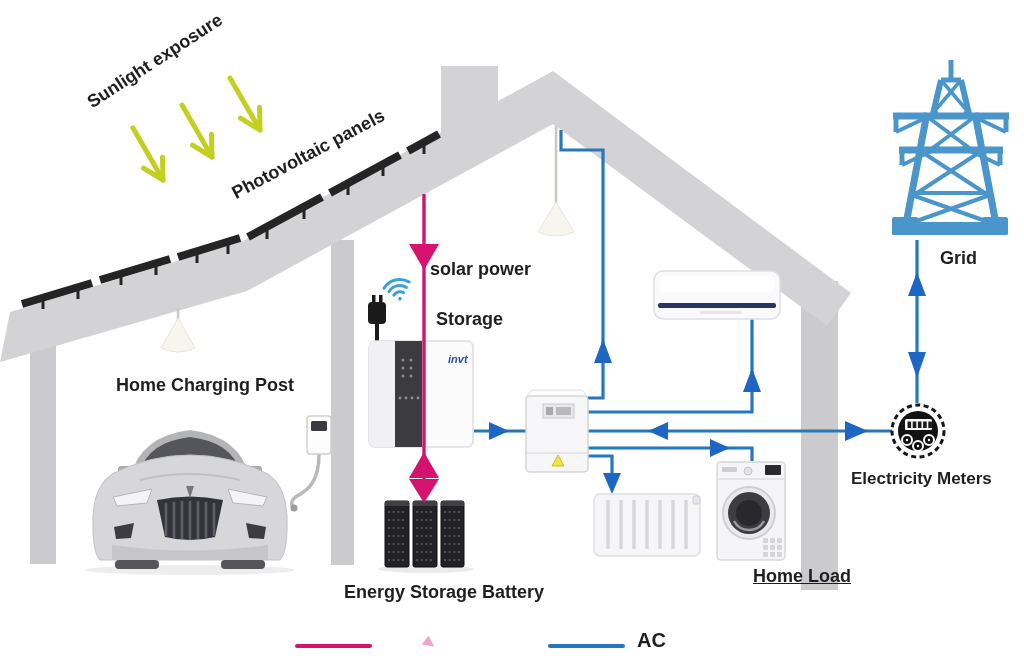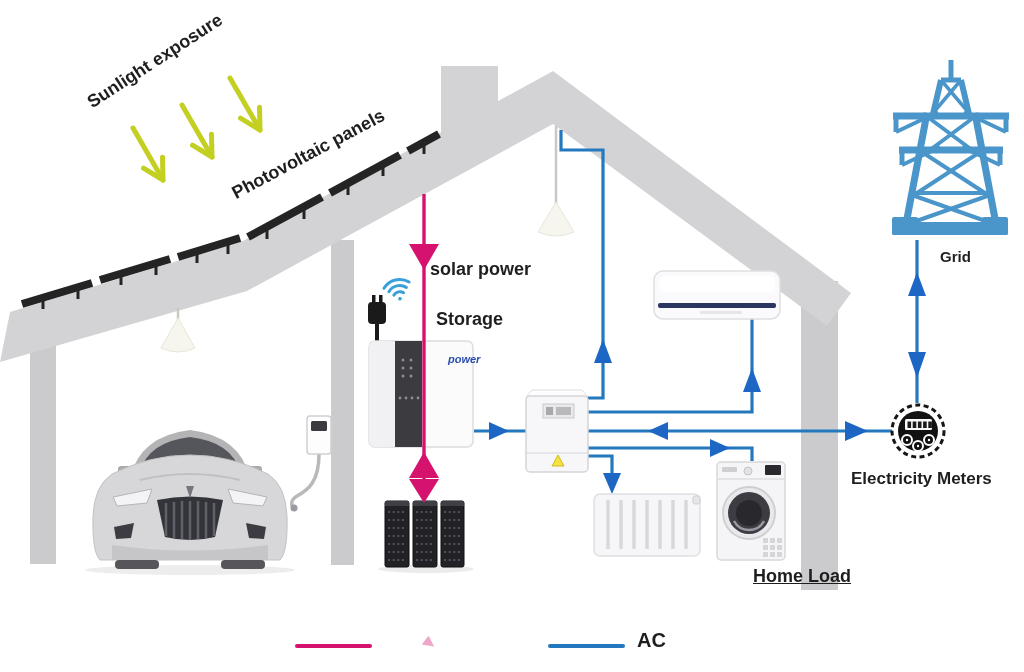--- a/index.html
+++ b/index.html
@@ -311,30 +311,32 @@
 </svg>
 
 <div class="lbl" style="left:84px; top:96px; font-size:18px; transform:rotate(-33deg); transform-origin:0 0;">Sunlight exposure</div>
 
 <div class="lbl" style="left:229px; top:186px; font-size:18px; transform:rotate(-28deg); transform-origin:0 0;">Photovoltaic panels</div>
 
 <div class="lbl" style="left:430px; top:216px; font-size:18px;margin-top:44px;">solar power</div>
 
 <div class="lbl" style="left:436px; top:310px; font-size:18px;">Storage</div>
 
-<div class="lbl" style="left:448px; top:353px; font-size:11px; font-style:italic; color:#2b4fae;">power</div>
-
-
-
+<div class="lbl" style="left:448px; top:353px; font-size:11px; font-style:italic; color:#2b4fae;">invt</div>
+
+
+<div class="lbl" style="left:116px; top:376px; font-size:18px;">Home Charging Post</div>
+
+<div class="lbl" style="left:344px; top:583px; font-size:18px;">Energy Storage Battery</div>
 
 <div class="lbl" style="left:753px; top:567px; font-size:18px;text-decoration:underline;">Home Load</div>
 
 <div class="lbl" style="left:851px; top:470px; font-size:17px;">Electricity Meters</div>
 
-<div class="lbl" style="left:940px; top:249px; font-size:15px;">Grid</div>
+<div class="lbl" style="left:940px; top:249px; font-size:18px;">Grid</div>
 
 <div class="legend-line" style="left:295px; top:644px; width:77px; background:#d5136f;"></div>
 <div class="lbl" style="left:382px; top:629px; font-size:21px;margin-top:40px;">DC</div>
 <div class="cursor-artifact" style="left:424px; top:638px;"></div>
 
 <div class="legend-line" style="left:548px; top:644px; width:77px; background:#2478bd;"></div>
 <div class="lbl" style="left:637px; top:629px; font-size:20px;">AC</div>
 
 </div>
 

